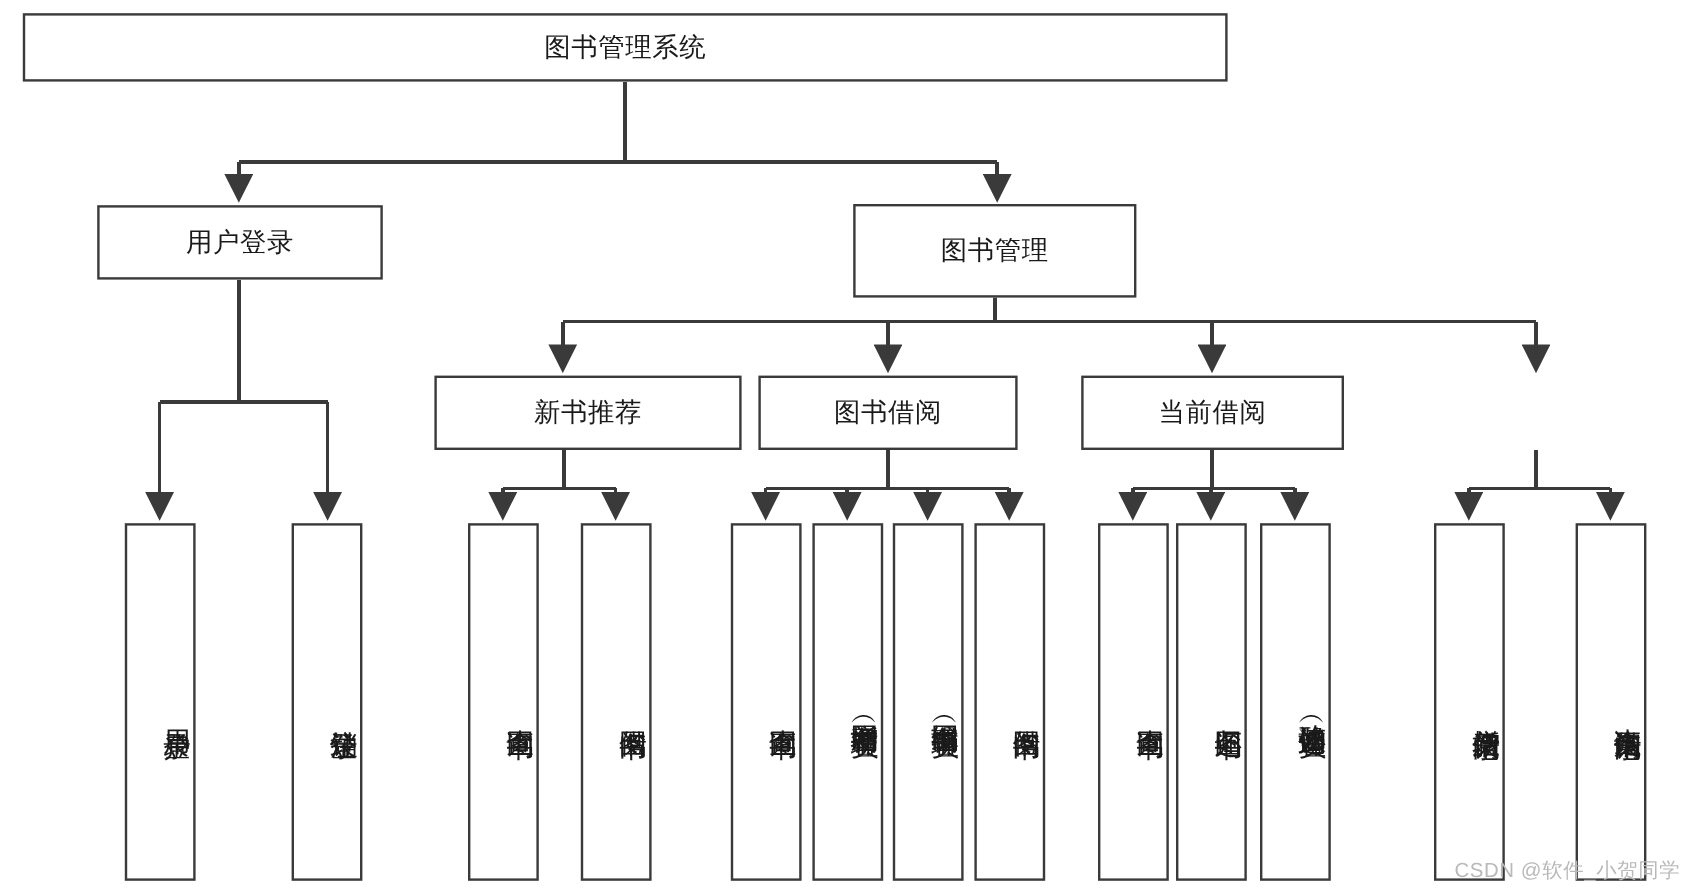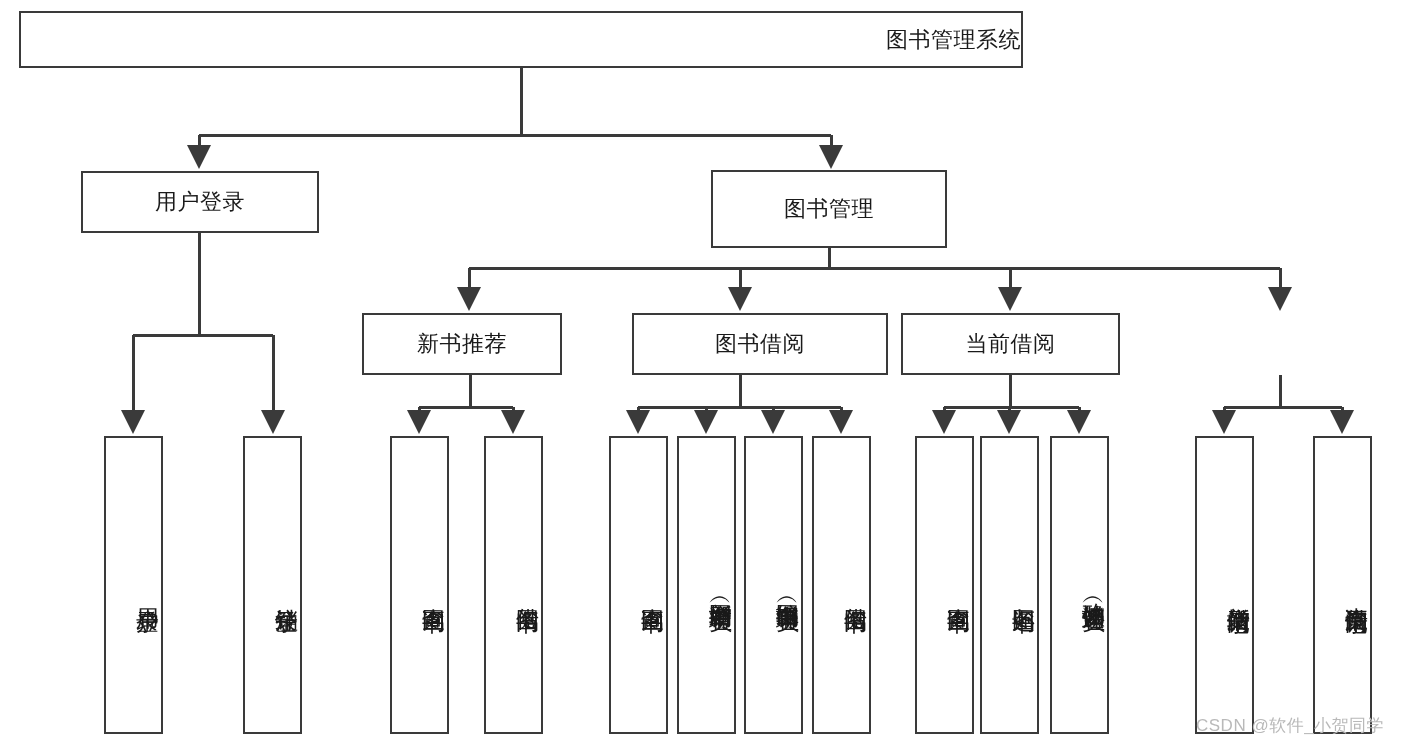--- a/index.html
+++ b/index.html
@@ -113,35 +113,35 @@
       <path d="M 1009 407 L 1009 430" marker-end="url(#arrow)"></path>
       <path d="M 1079 407 L 1079 430" marker-end="url(#arrow)"></path>
 
       <path d="M 1280 375 L 1280 407"></path>
       <path d="M 1224 407 L 1342 407"></path>
       <path d="M 1224 407 L 1224 430" marker-end="url(#arrow)"></path>
       <path d="M 1342 407 L 1342 430" marker-end="url(#arrow)"></path>
     </g>
   </svg>
 
-  <div class="node horiz" id="n-root" style="left: 19px; top: 11px; width: 1004px; height: 57px; justify-content: flex-end;">
+  <div class="node horiz" id="n-root" style="left: 19px; top: 11px; width: 1004px; height: 57px;">
     <span class="node-label">图书管理系统</span>
   </div>
 
   <div class="node horiz" id="n-l2-0" style="left: 81px; top: 171px; width: 238px; height: 62px;">
     <span class="node-label">用户登录</span>
   </div>
   <div class="node horiz" id="n-l2-1" style="left: 711px; top: 170px; width: 236px; height: 78px;">
     <span class="node-label">图书管理</span>
   </div>
 
-  <div class="node horiz" id="n-l3-0" style="left: 362px; top: 313px; width: 200px; height: 62px; justify-content: center;">
+  <div class="node horiz" id="n-l3-0" style="left: 362px; top: 313px; width: 256px; height: 62px; justify-content: center;">
     <span class="node-label">新书推荐</span>
   </div>
-  <div class="node horiz" id="n-l3-1" style="left: 632px; top: 313px; width: 256px; height: 62px;">
+  <div class="node horiz" id="n-l3-1" style="left: 632px; top: 313px; width: 216px; height: 62px;">
     <span class="node-label">图书借阅</span>
   </div>
   <div class="node horiz" id="n-l3-2" style="left: 901px; top: 313px; width: 219px; height: 62px;">
     <span class="node-label">当前借阅</span>
   </div>
 
   <div class="node vert" id="n-l4-0" style="left: 104px; top: 436px; width: 59px; height: 298px;">
     <span class="node-label">用户登录</span>
   </div>
   <div class="node vert" id="n-l4-1" style="left: 243px; top: 436px; width: 59px; height: 298px;">
@@ -174,15 +174,15 @@
   <div class="node vert tall-text" id="n-l4-10" style="left: 1050px; top: 436px; width: 59px; height: 298px;">
     <span class="node-label">确认归还（管理员）</span>
   </div>
   <div class="node vert" id="n-l4-11" style="left: 1195px; top: 436px; width: 59px; height: 298px;">
     <span class="node-label">新增借阅记录</span>
   </div>
   <div class="node vert" id="n-l4-12" style="left: 1313px; top: 436px; width: 59px; height: 298px;">
     <span class="node-label">查询借阅记录</span>
   </div>
 
-  <div class="watermark" style="left: 1196px; top: 714px;">CSDN @软件_小贺同学</div>
+  <div class="watermark" style="left: 1196px; top: 714px; padding-left: 16px;">CSDN @软件_小贺同学</div>
 
 </div>
 
 </body></html>

